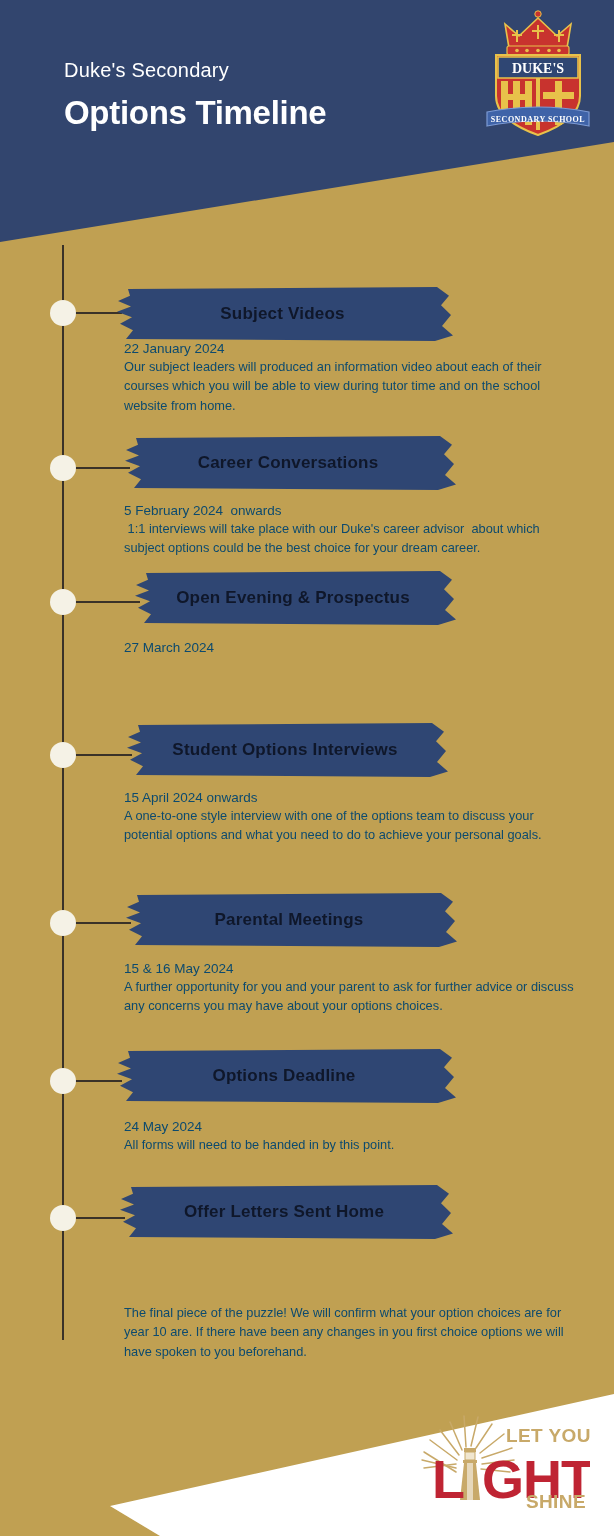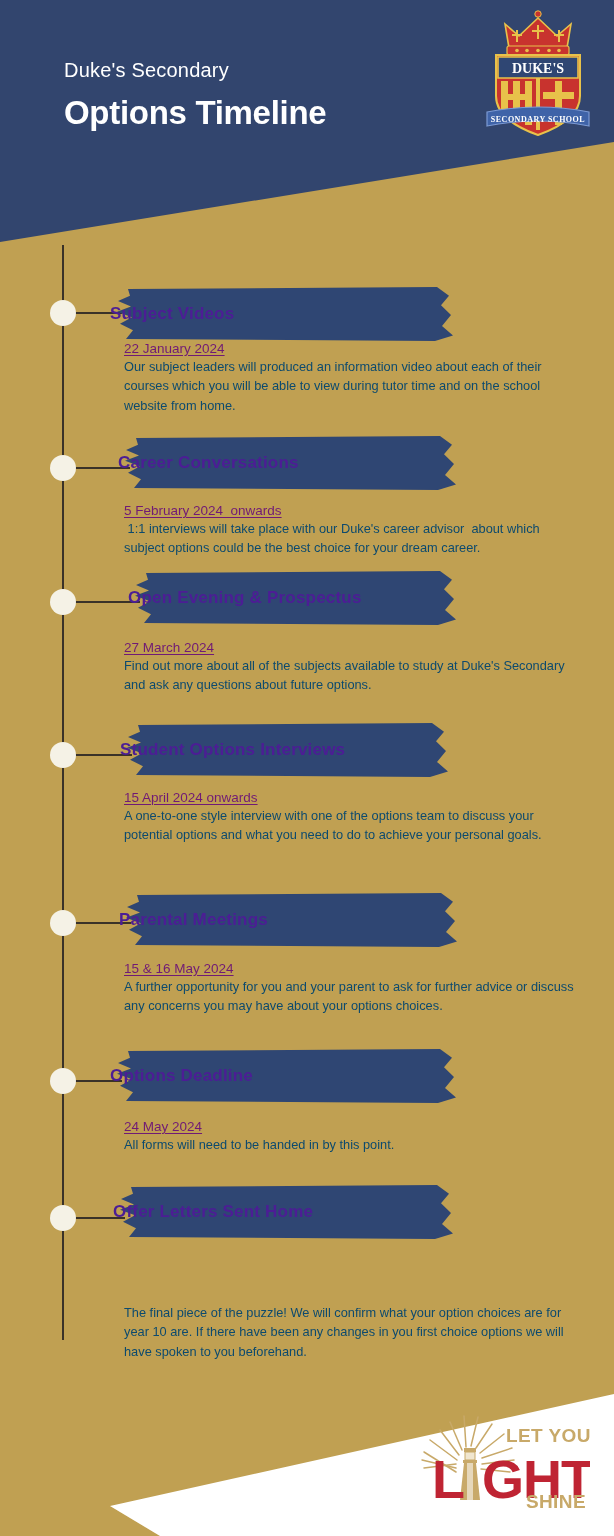--- a/index.html
+++ b/index.html
@@ -52,29 +52,29 @@
     position:absolute; height:2px; background:#3a3228; z-index:2;
   }
 
   .banner {
     position:absolute; z-index:4;
     display:flex; align-items:center; justify-content:center;
   }
   .banner svg { position:absolute; left:0; top:0; }
   .banner-label {
     position:relative; z-index:2;
-    color:#4c1d95; font-weight:700; font-size:17px;
+    color:#0f172a; font-weight:700; font-size:17px;
     letter-spacing:.2px; white-space:nowrap;
-    width:100%;
+    text-align:center; width:100%;
   }
 
   .body-block { position:absolute; left:124px; width:450px; z-index:3; }
   .date {
-    color:#701a75; font-size:13.5px; font-weight:400;
-    text-decoration:underline; text-underline-offset:2px;
+    color:#0c4a6e; font-size:13.5px; font-weight:400;
+    text-underline-offset:2px;
     margin-bottom:1px; white-space:pre;
   }
   .desc {
     color:#0c4a6e; font-size:12.8px; line-height:1.52;
     font-weight:400; white-space:pre-wrap;
   }
 
   
   .footer { position:absolute; left:0; bottom:0; width:614px; height:160px; z-index:6; }
   .footer-white {
@@ -224,21 +224,20 @@
             L 7 24.84
             L 21 19.439999999999998
             L 8 14.040000000000001
             L 20 8.64
             Z" fill="#2f4673"></path>
           </svg>
           <div class="banner-label">Open Evening &amp; Prospectus</div>
         </div>
         <div class="body-block" style="top: 640px;">
           <div class="date">27 March 2024</div>
-          <div class="desc">Find out more about all of the subjects available to study at Duke's Secondary and ask any questions about future options.</div>
         </div>
       </div>
       <div class="item">
         <div class="connector" style="left: 63px; top: 754px; width: 69px;"></div>
         <div class="dot" style="top: 742px;"></div>
         <div class="banner" style="left: 120px; top: 723px; width: 330px; height: 54px;">
           <svg width="330" height="54" viewBox="0 0 330 54">
             <path d="M 18 2
             L 312 0
             L 324 8.64

